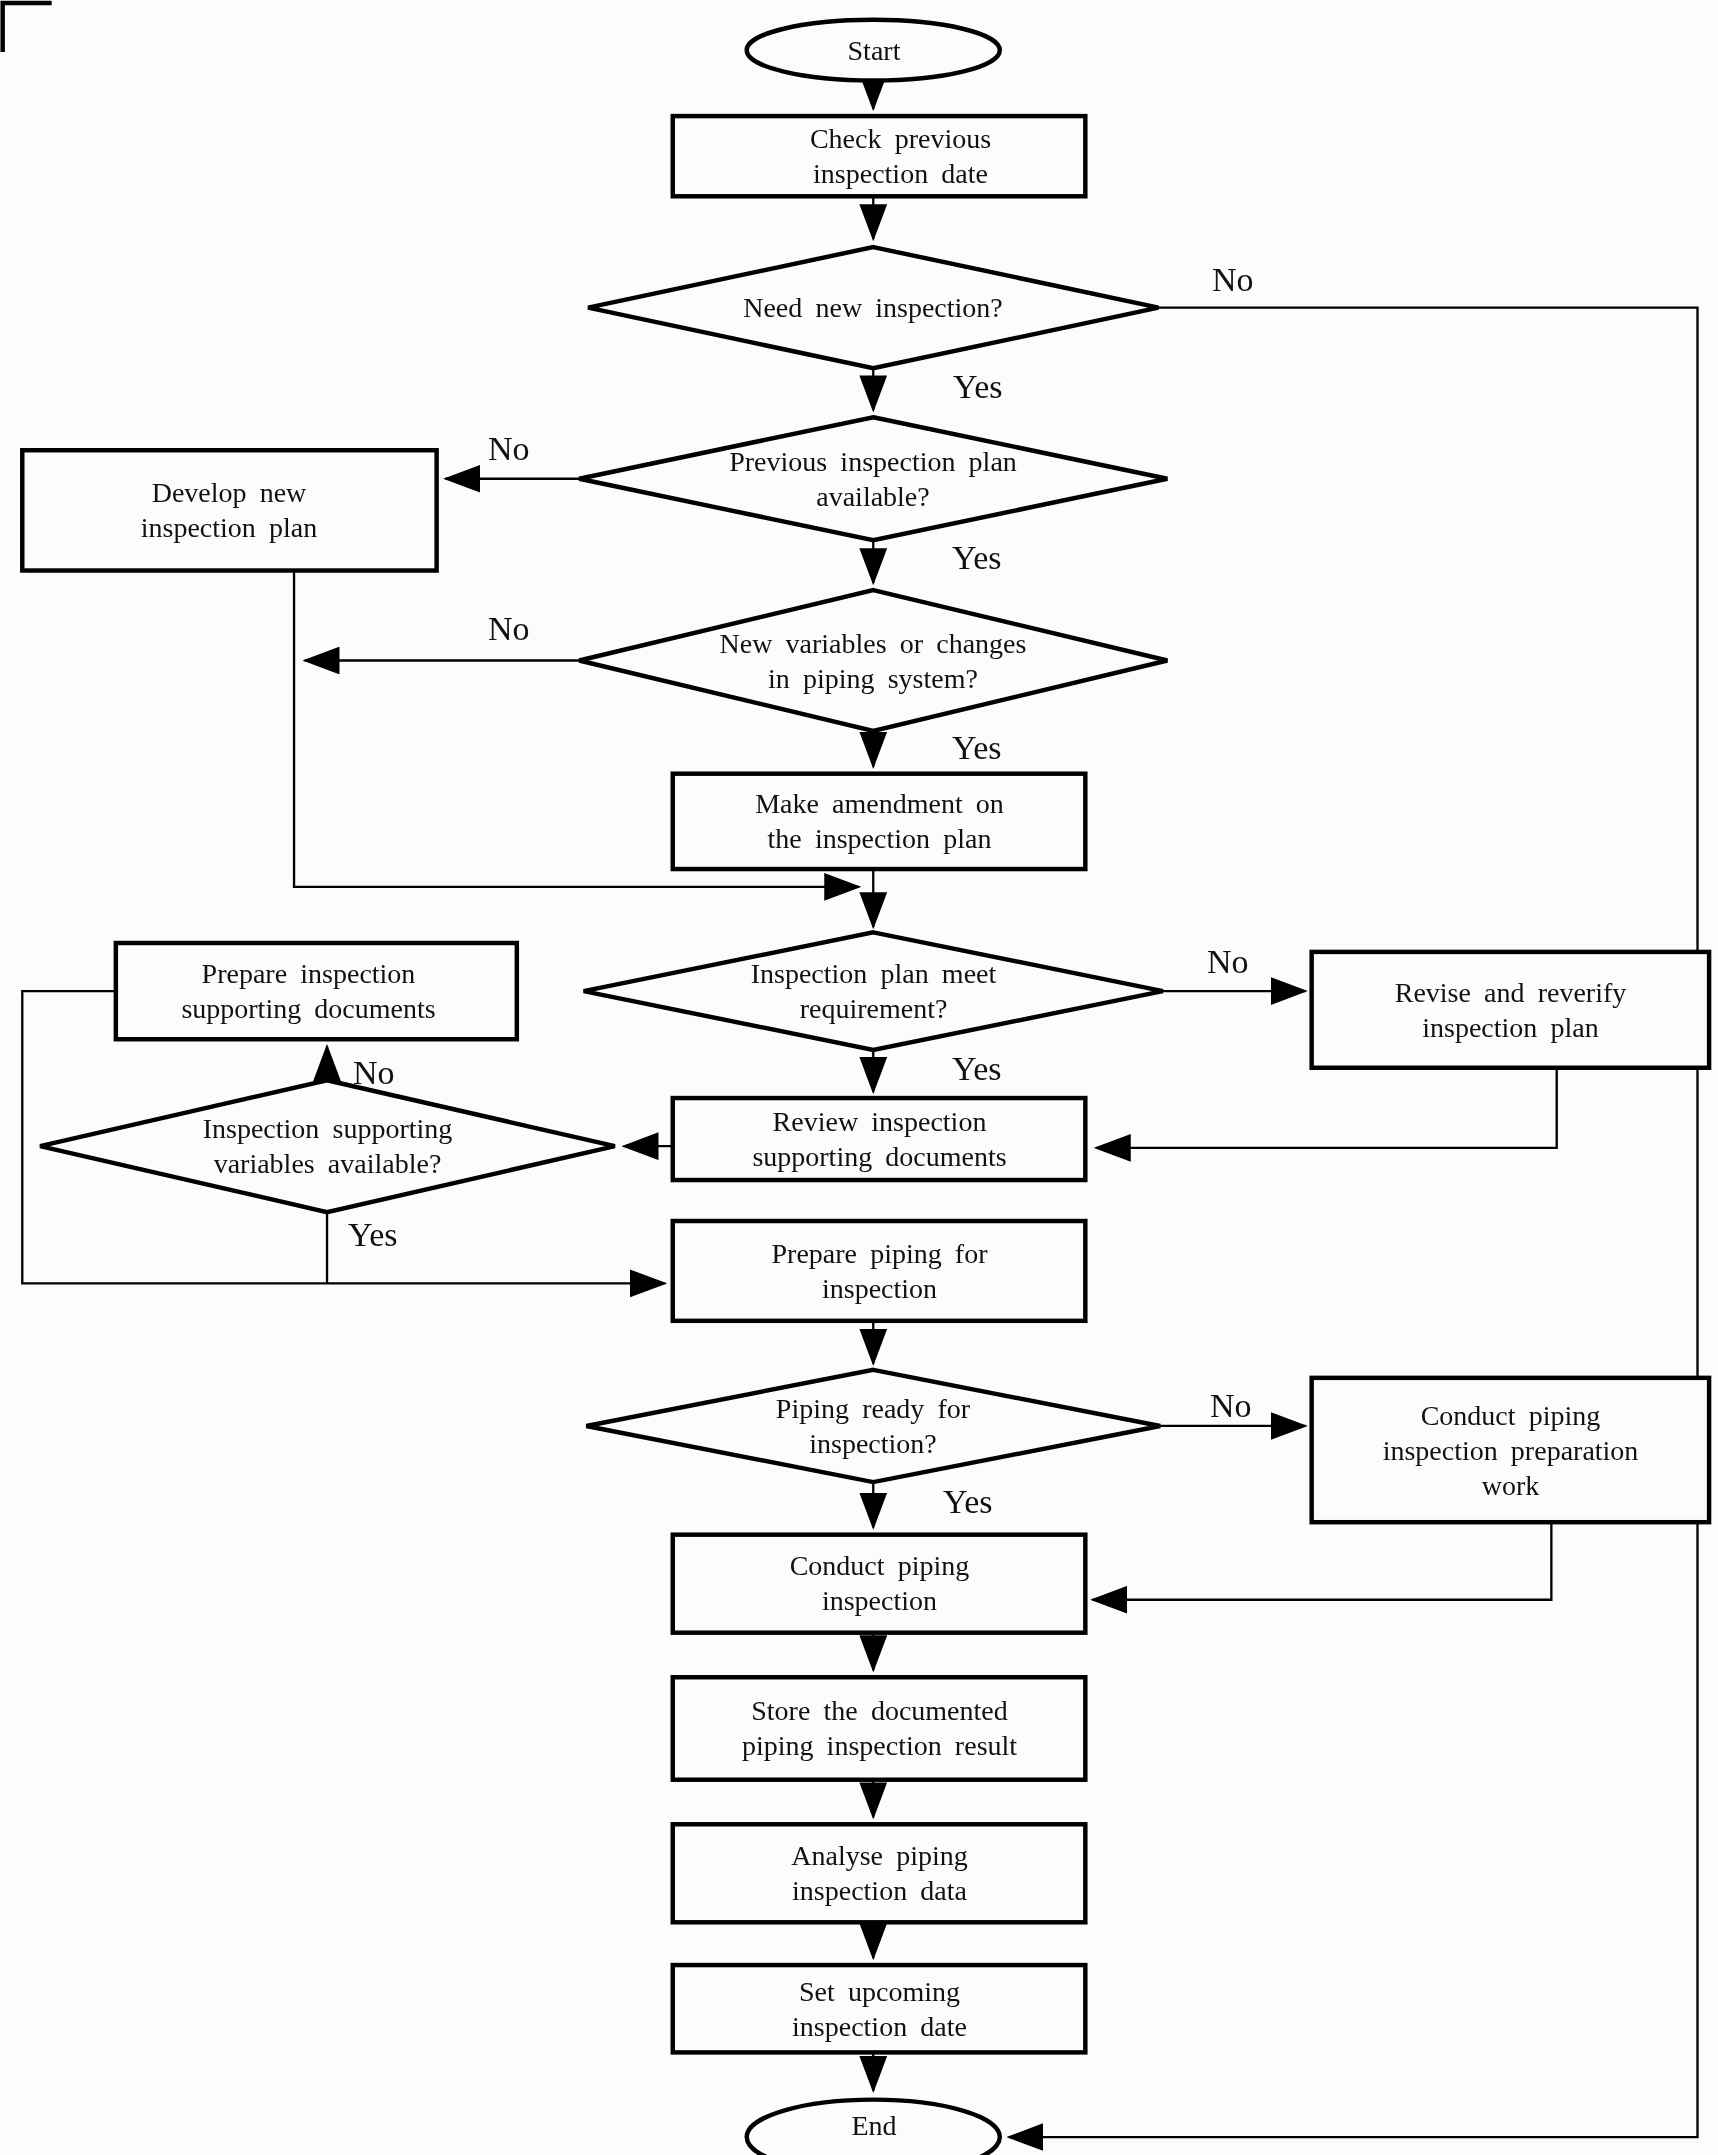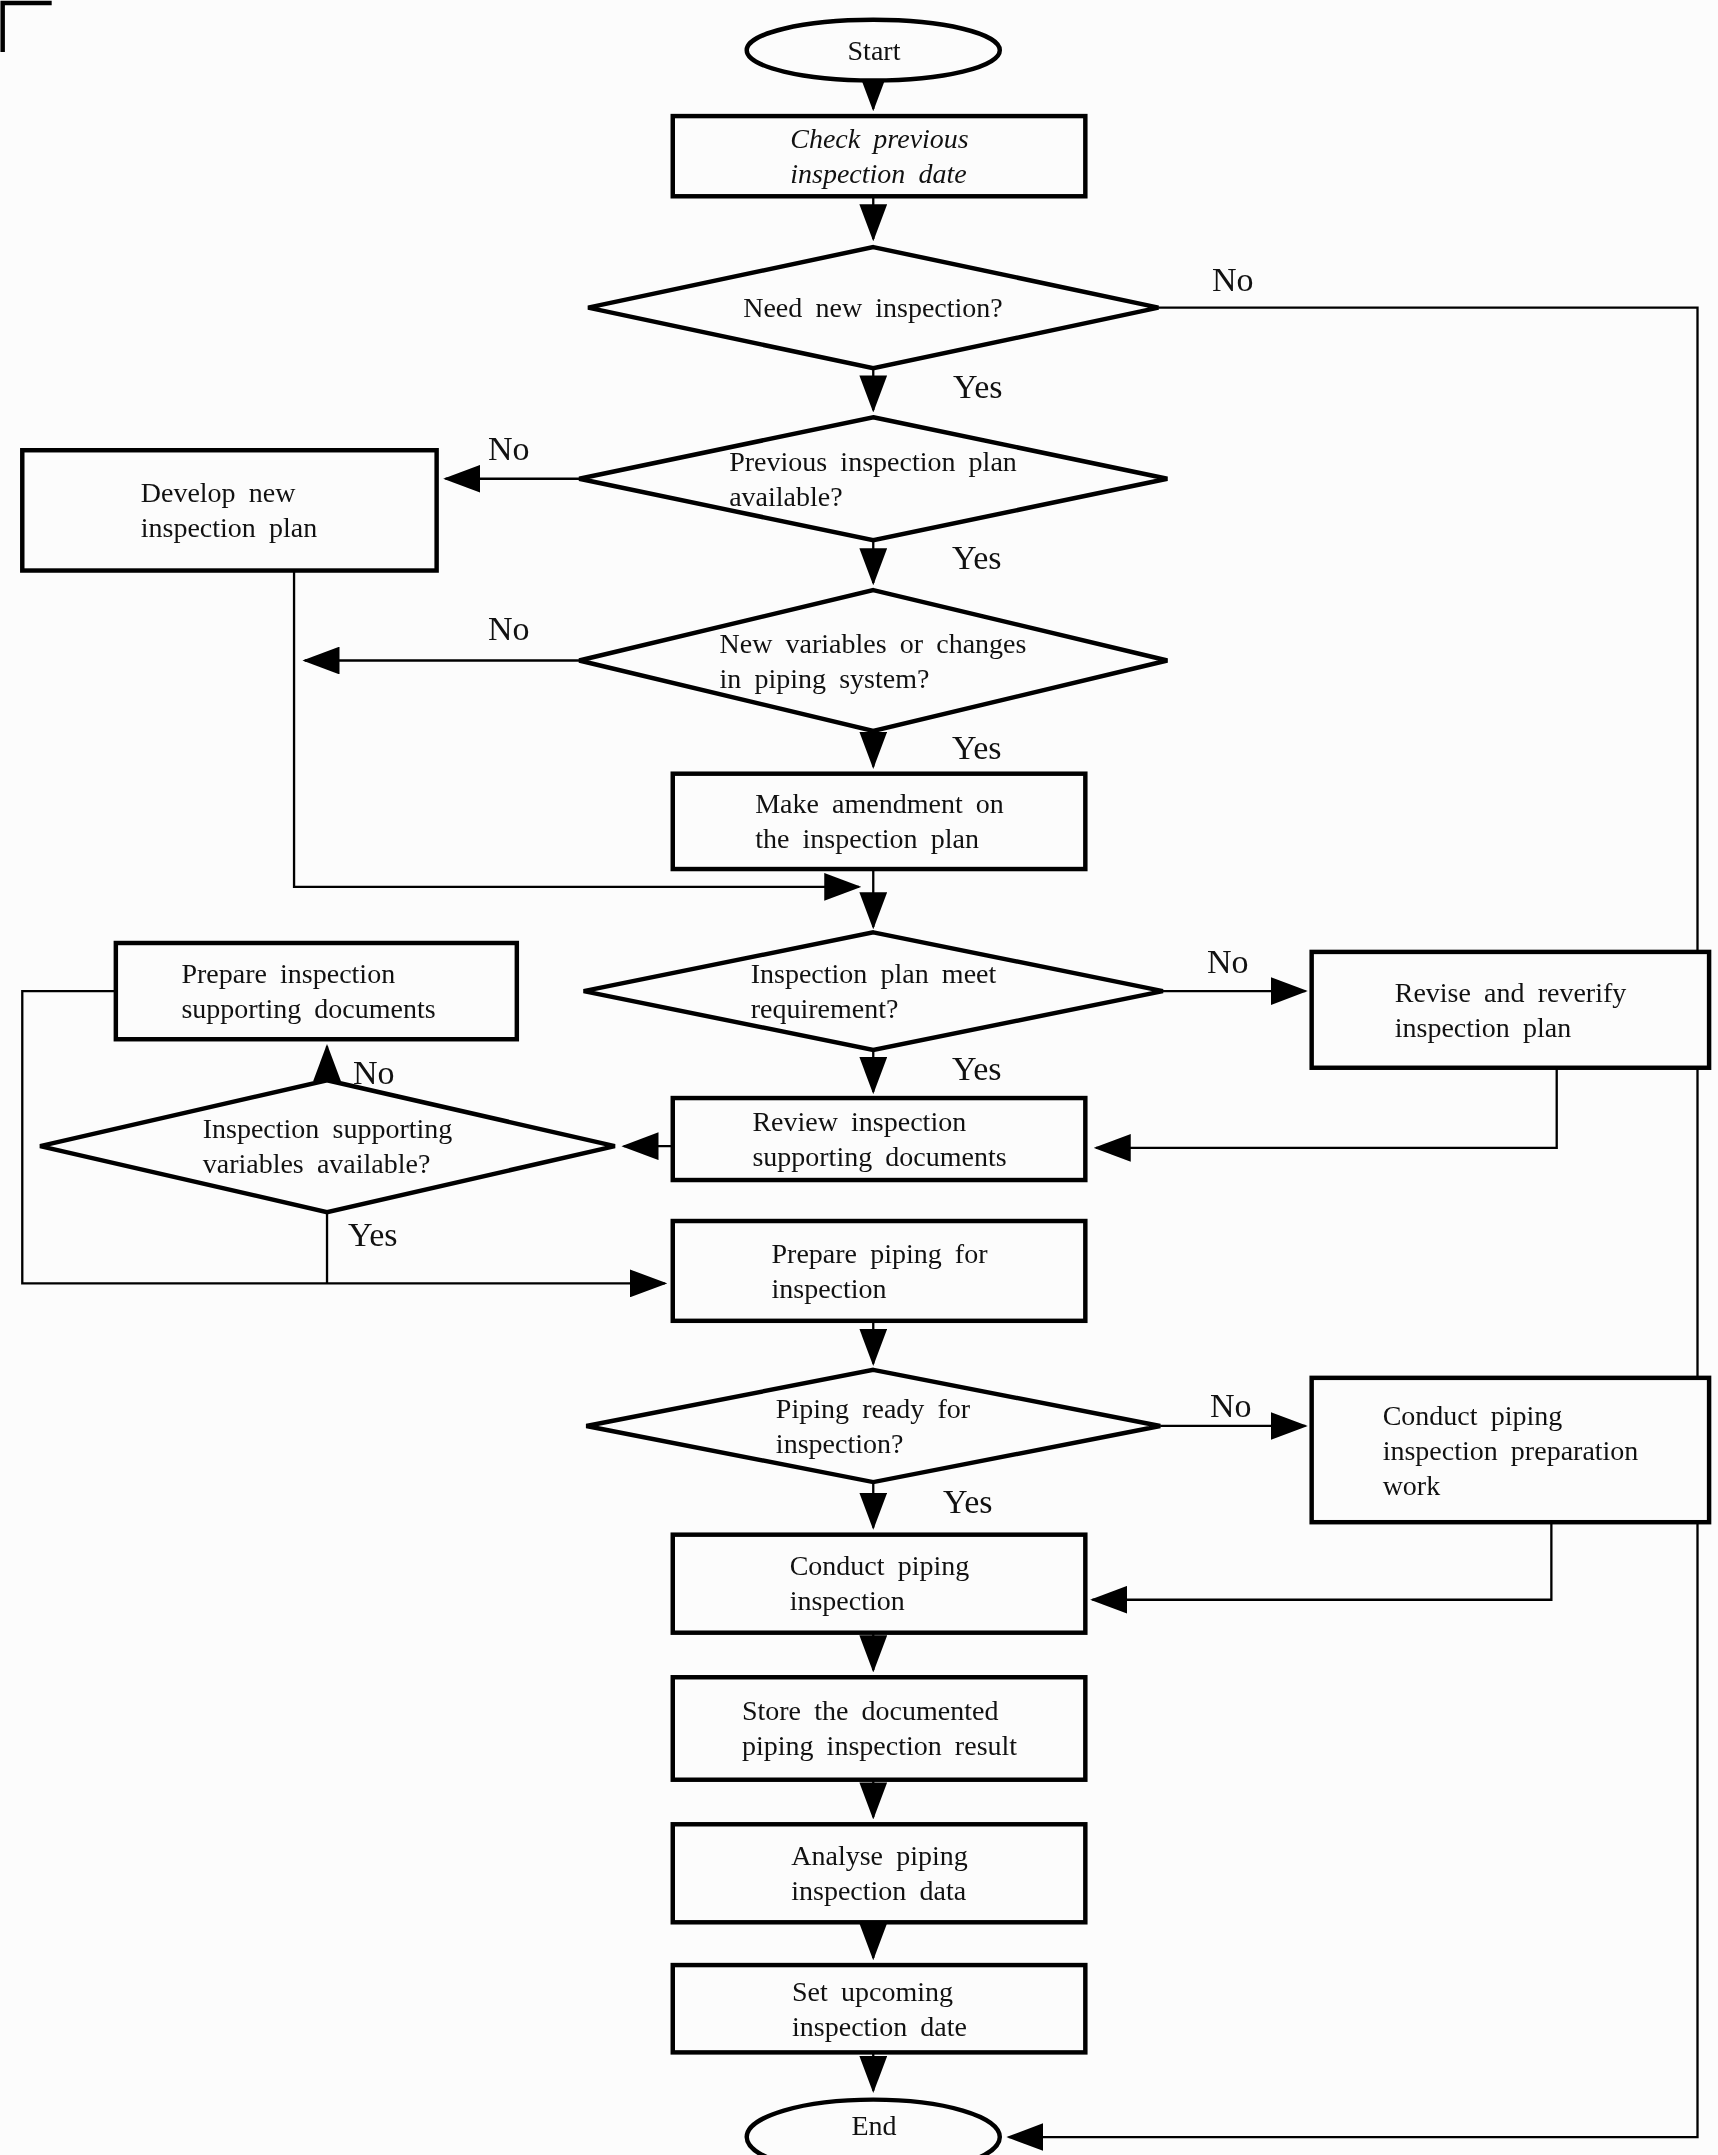--- a/index.html
+++ b/index.html
@@ -7,21 +7,21 @@
     position:relative;
     width:1718px;height:2156px;
     background:#fcfcfc;
     overflow:hidden;
     font-family:"Liberation Serif","DejaVu Serif",serif;
     color:#111111;
   }
   .layer{position:absolute;left:0;top:0;width:1718px;height:2156px;}
   .node-label{
     position:absolute;
-    display:flex;align-items:center;justify-content:center;text-align:left;
+    display:flex;align-items:center;justify-content:center;text-align:center;
     white-space:pre-line;
     font-size:28px;line-height:35px;
     word-spacing:0.22em;
     color:#111111;
     pointer-events:none;
   }
   .edge-label{
     position:absolute;
     font-size:34px;line-height:32px;
     color:#111111;
@@ -89,21 +89,21 @@
       <rect x="1472" y="1546" width="446" height="162"></rect>
       <rect x="755" y="1722" width="463" height="110"></rect>
       <rect x="755" y="1882" width="463" height="115"></rect>
       <rect x="755" y="2047" width="463" height="110"></rect>
       <rect x="755" y="2205" width="463" height="98"></rect>
       <ellipse cx="980" cy="2398" rx="142" ry="42"></ellipse>
     </g>
   </svg>
 
   <div class="node-label" style="left:749px;top:19.6px;width:250px;height:61px;">Start</div>
-  <div class="node-label" style="left:673px;top:116px;width:413px;height:80px;font-style:italic;">Check previous
+  <div class="node-label" style="left:694px;top:116px;width:413px;height:80px;">Check previous
 inspection date</div>
   <div class="node-label" style="left:579px;top:417px;width:588px;height:123px;">Previous inspection plan
 available?</div>
   <div class="node-label" style="left:588px;top:247px;width:570px;height:121px;">Need new inspection?</div>
   <div class="node-label" style="left:22px;top:450px;width:414px;height:120px;">Develop new
 inspection plan</div>
   <div class="node-label" style="left:579px;top:590px;width:588px;height:141px;">New variables or changes
 in piping system?</div>
   <div class="node-label" style="left:673px;top:773px;width:413px;height:95px;">Make amendment on
 the inspection plan</div>

